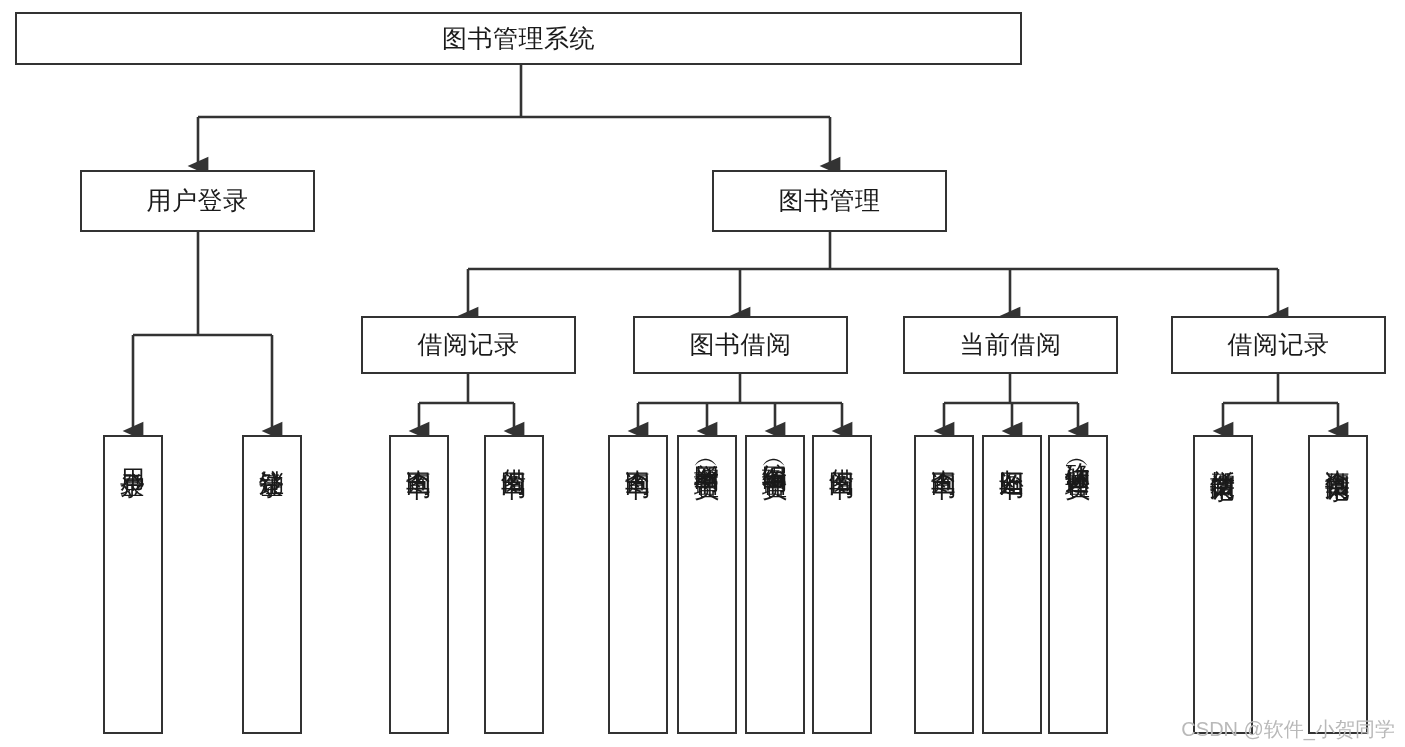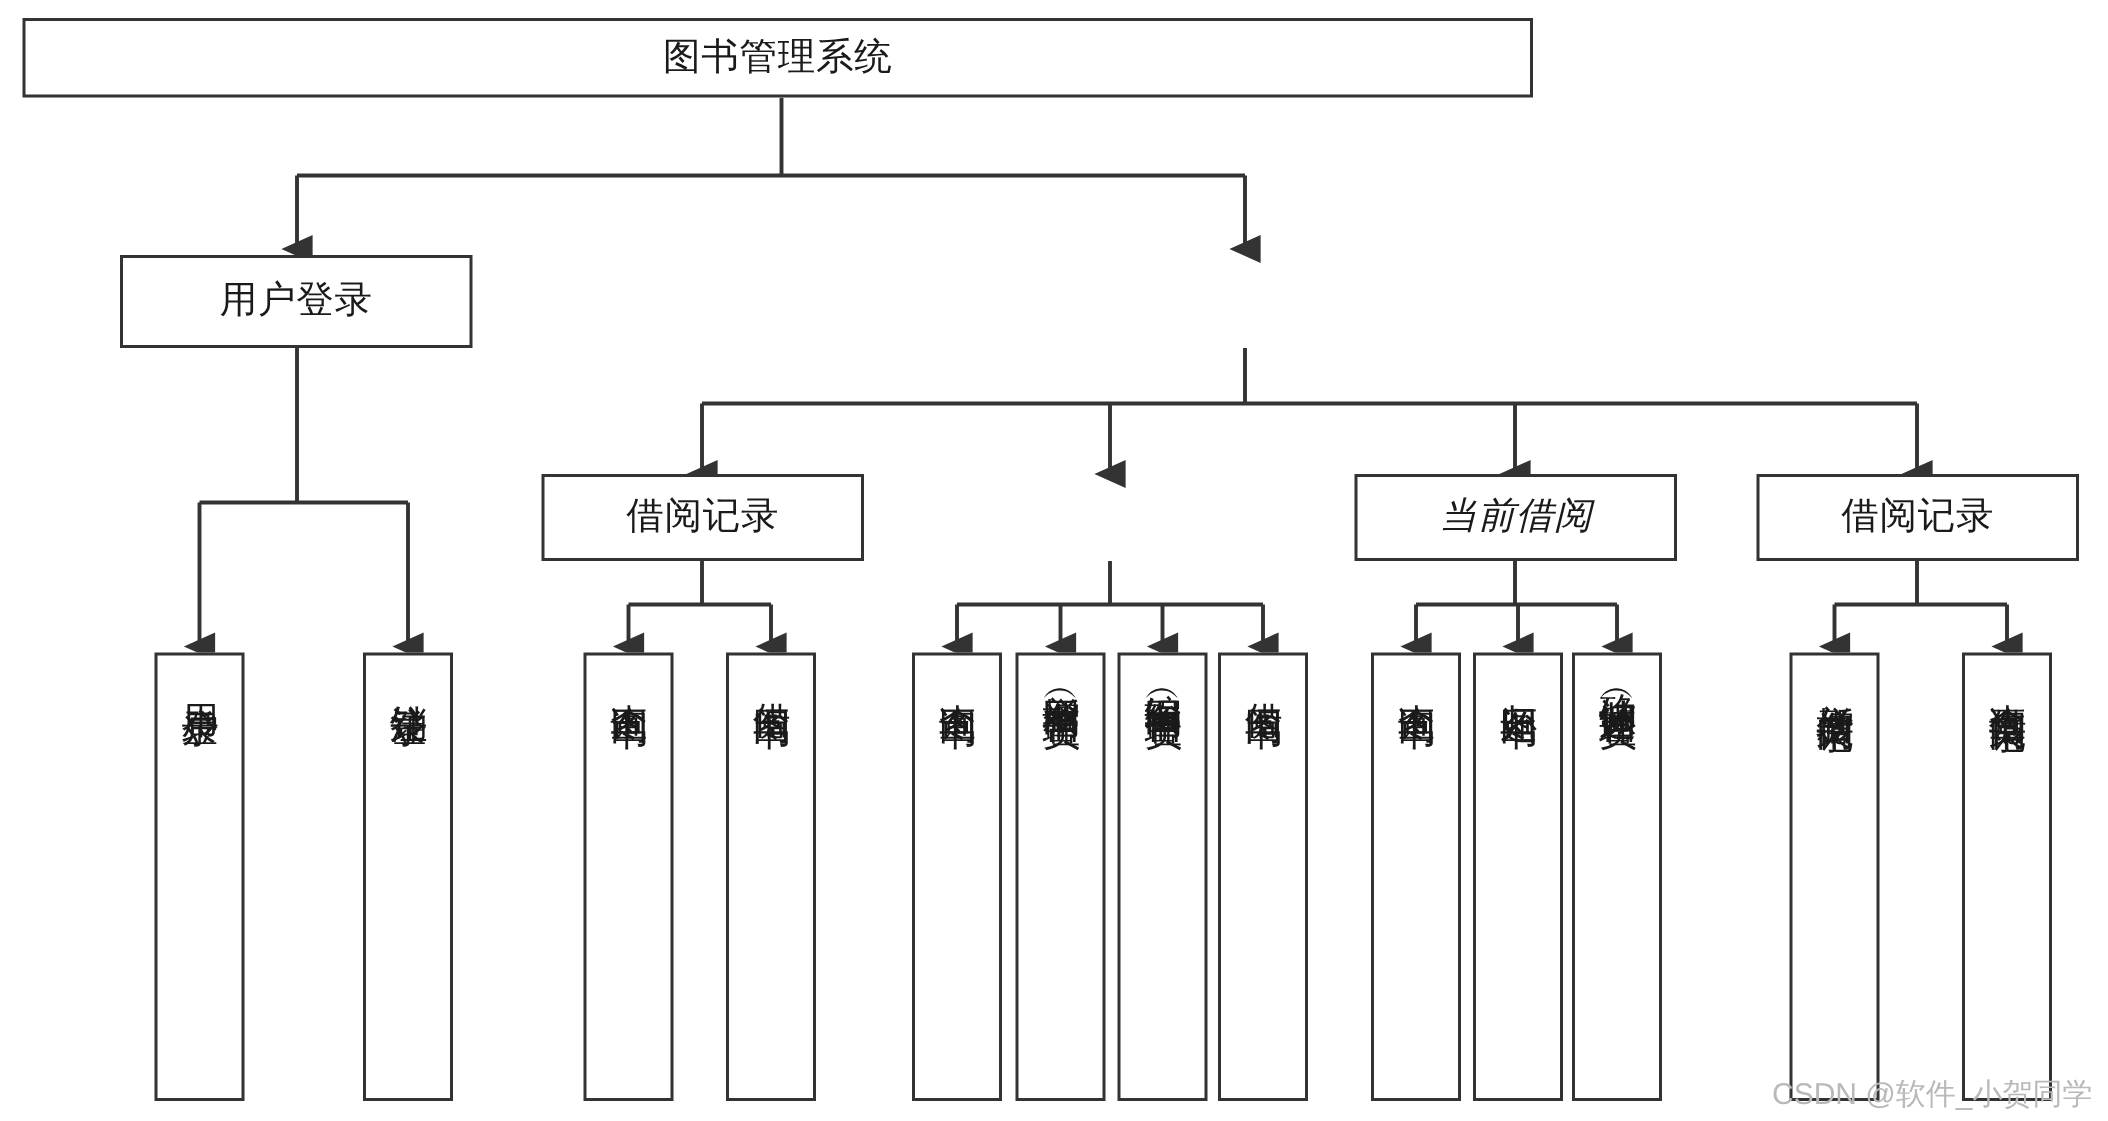--- a/index.html
+++ b/index.html
@@ -129,25 +129,31 @@
     <path d="M1338,403 L1338,431" stroke="#333333" stroke-width="2.6" fill="none" marker-end="url(#arrowhead)"></path>
   </svg>
 
   <div class="node horiz root" style="left:15px; top:12px; width:1007px; height:53px;">
     <span class="node-label">图书管理系统</span>
   </div>
 
   <div class="node horiz" style="left:80px; top:170px; width:235px; height:62px;">
     <span class="node-label">用户登录</span>
   </div>
+  <div class="node horiz" style="left:712px; top:170px; width:235px; height:62px;">
+    <span class="node-label">图书管理</span>
+  </div>
 
   <div class="node horiz" style="left:361px; top:316px; width:215px; height:58px;">
     <span class="node-label">借阅记录</span>
   </div>
-  <div class="node horiz" style="left:903px; top:316px; width:215px; height:58px;font-style:italic;">
+  <div class="node horiz" style="left:633px; top:316px; width:215px; height:58px;">
+    <span class="node-label">图书借阅</span>
+  </div>
+  <div class="node horiz" style="left:903px; top:316px; width:215px; height:58px;">
     <span class="node-label">当前借阅</span>
   </div>
   <div class="node horiz" style="left:1171px; top:316px; width:215px; height:58px;">
     <span class="node-label">借阅记录</span>
   </div>
 
   <div class="node vert" style="left:103px; top:435px; width:60px; height:299px;">
     <span class="node-label">用户登录</span>
   </div>
   <div class="node vert" style="left:242px; top:435px; width:60px; height:299px;">

